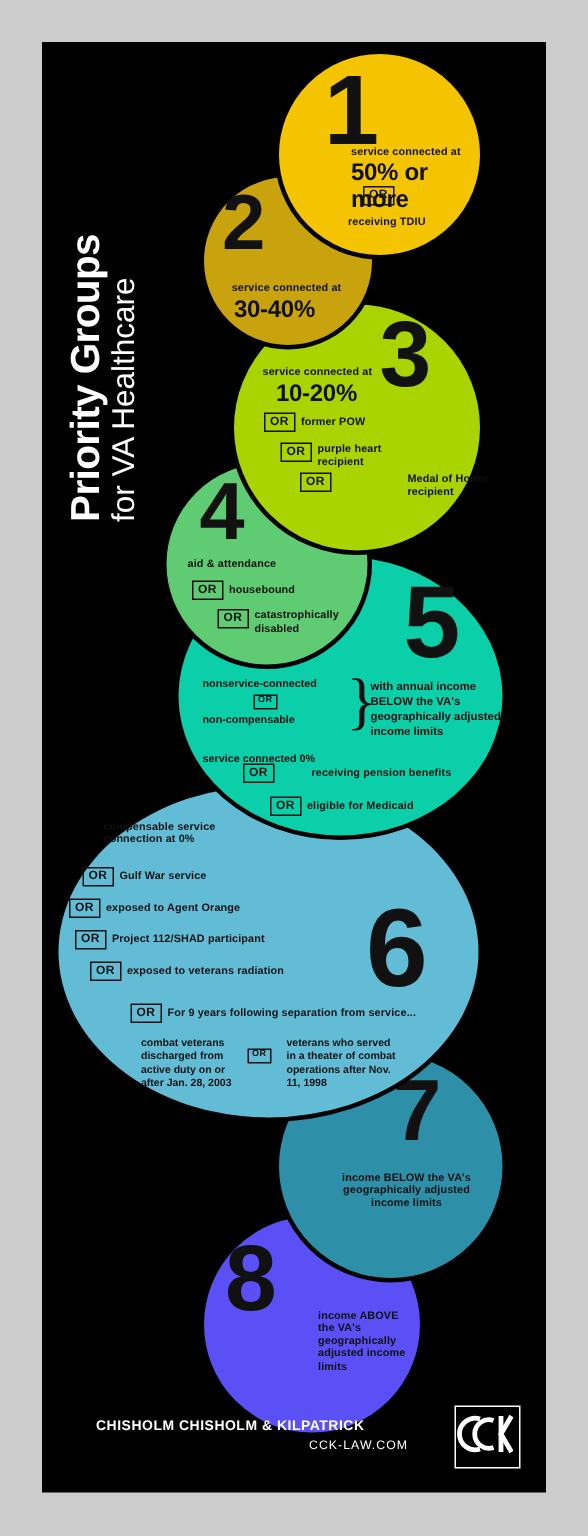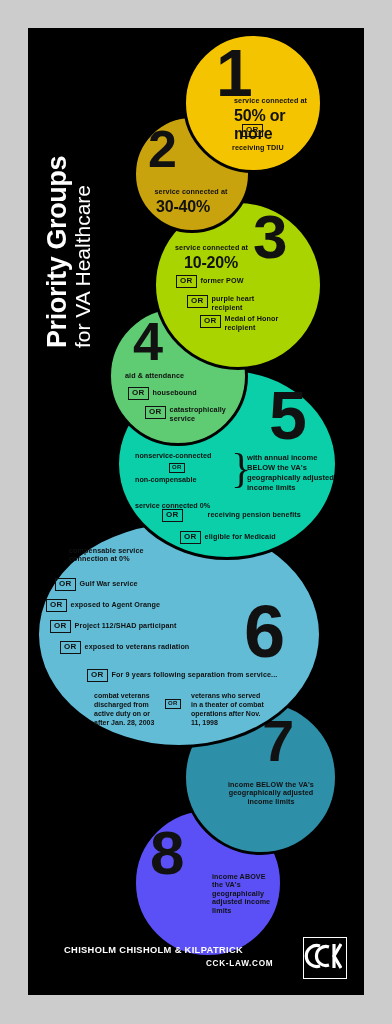--- a/index.html
+++ b/index.html
@@ -47,21 +47,21 @@
   .orbox.sm{font-size:6px;padding:0 2px;border-width:1.3px;}
   .row{display:flex;align-items:center;gap:4px;}
   
   #footer{position:absolute;left:0;top:905px;width:272px;height:60px;}
   #firm-name{
     position:absolute;left:36px;top:12px;color:#ffffff;
     font-size:9.3px;font-weight:bold;letter-spacing:0.35px;white-space:nowrap;
   }
   #firm-url{
     position:absolute;left:166px;top:26px;color:#ffffff;
-    font-size:8.2px;font-weight:bold;letter-spacing:0.7px;white-space:nowrap;padding-left:12px;
+    font-size:8.2px;font-weight:normal;letter-spacing:0.7px;white-space:nowrap;padding-left:12px;
   }
   #cck-logo{
     position:absolute;left:275px;top:4px;width:42px;height:40px;
     border:1.6px solid #ffffff;
   }
   #cck-logo svg{display:block;}
   .brace{
     position:absolute;font-size:30px;color:#111111;line-height:1;
     font-family:"Liberation Serif",serif;font-weight:400;
   }
@@ -138,39 +138,39 @@
 
   <div class="circle" style="left:80px;top:278px;width:140px;height:140px;background:#5FCB72;">
     <div class="num" style="left:22px;top:10px;font-size:54px;">4</div>
     <div class="txt hdr" style="left:14px;top:63px;width:110px;">aid &amp; attendance</div>
     <div class="txt row" style="left:17px;top:78px;">
       <span class="orbox">OR</span>
       <span class="lbl">housebound</span>
     </div>
     <div class="txt row" style="left:34px;top:97px;align-items:flex-start;">
       <span class="orbox">OR</span>
-      <span class="lbl" style="width:56px;display:inline-block;">catastrophically service</span>
+      <span class="lbl" style="width:56px;display:inline-block;">catastrophically disabled</span>
     </div>
   </div>
 
   <div class="circle" style="left:125px;top:172px;width:170px;height:170px;background:#AAD400;">
     <div class="num" style="left:97px;top:8px;font-size:62px;">3</div>
     <div class="txt hdr" style="left:19px;top:41px;width:90px;">service connected at</div>
     <div class="txt big" style="left:28px;top:51px;">10-20%</div>
     <div class="txt row" style="left:20px;top:72px;">
       <span class="orbox">OR</span>
       <span class="lbl">former POW</span>
     </div>
     <div class="txt row" style="left:31px;top:92px;align-items:flex-start;">
       <span class="orbox">OR</span>
       <span class="lbl" style="width:48px;display:inline-block;">purple heart recipient</span>
     </div>
     <div class="txt row" style="left:44px;top:112px;align-items:flex-start;">
       <span class="orbox">OR</span>
-      <span class="lbl" style="width:54px;display:inline-block;">Medal of Honor recipient</span>
+      <span class="lbl" style="width:54px;display:inline-block;margin-left:47px;">Medal of Honor recipient</span>
     </div>
   </div>
 
   <div class="circle" style="left:105px;top:87px;width:118px;height:118px;background:#C9A30D;">
     <div class="num" style="left:12px;top:10px;font-size:52px;">2</div>
     <div class="txt hdr" style="left:8px;top:70px;width:94px;text-align:center;">service connected at</div>
     <div class="txt big" style="left:0;top:80px;width:94px;text-align:center;">30-40%</div>
   </div>
 
   <div class="circle" style="left:155px;top:5px;width:140px;height:140px;background:#F5C400;">

